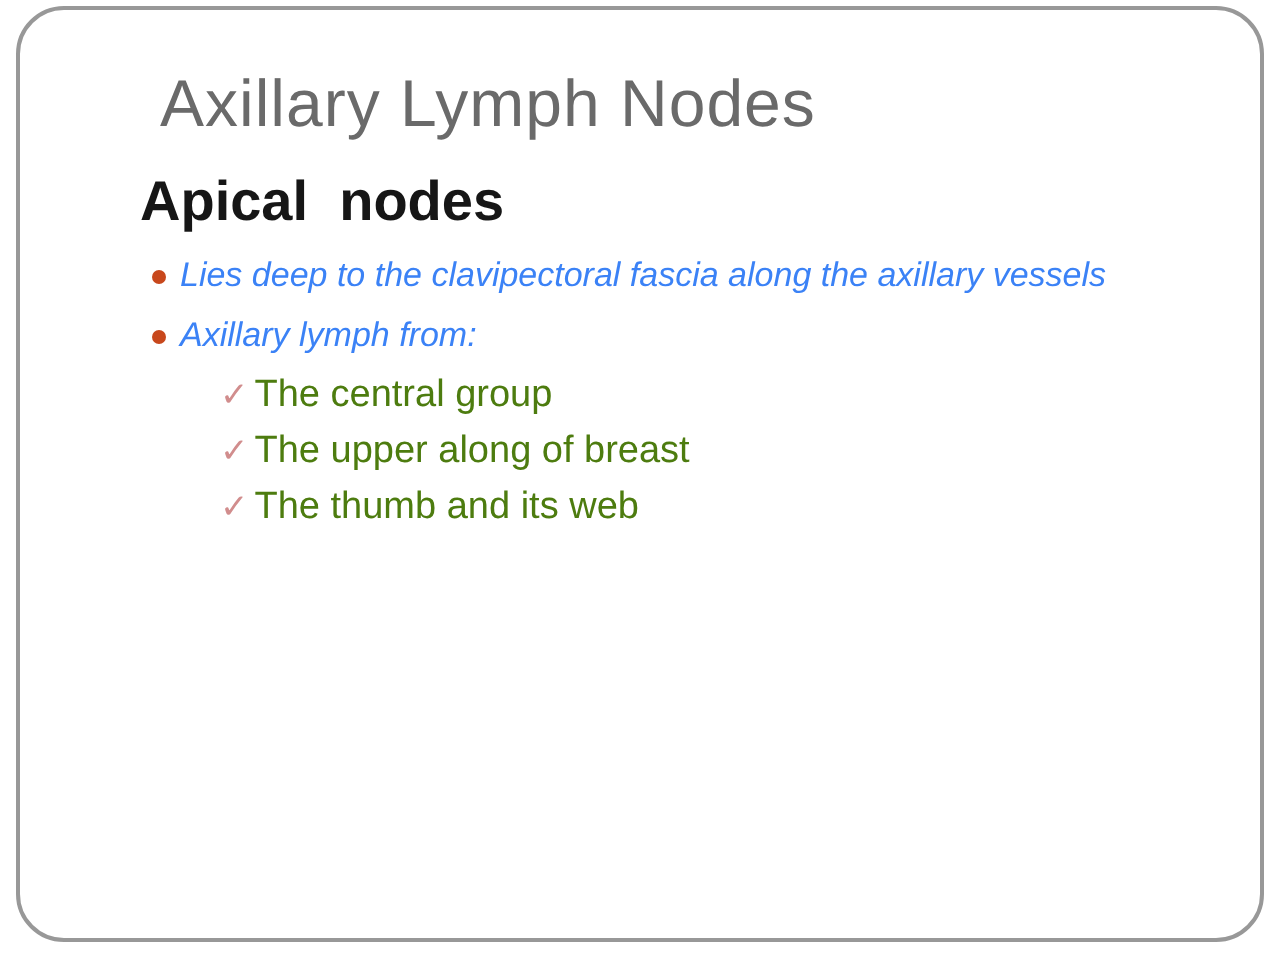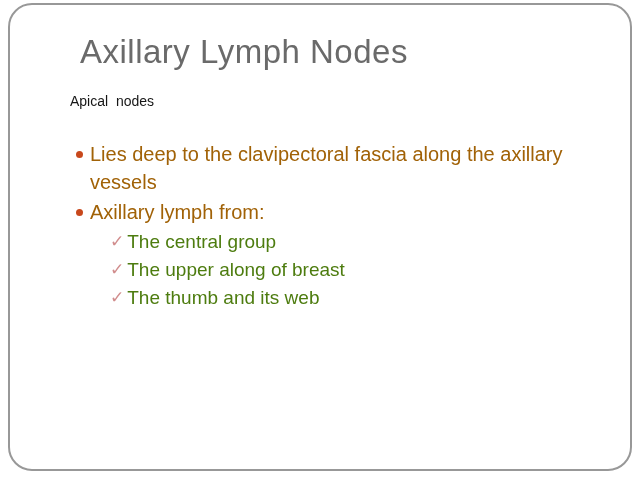--- a/index.html
+++ b/index.html
@@ -37,45 +37,46 @@
     letter-spacing: 0.5px;
     white-space: nowrap;
   }
   .content {
     position: absolute;
     left: 70px;
     top: 88px;
     width: 545px;
   }
   .heading {
-    font-size: 14px;
+    font-size: 28px;
     line-height: 26px;
-    font-weight: 400;
+    font-weight: 700;
     color: #161616;
     white-space: pre-wrap;
-    margin: 0 0 26px 0;
+    margin: 0 0 10px 0;
   }
   .bullet-row {
     display: flex;
     align-items: flex-start;
     margin: 0 0 2px 0;
   }
   .bullet-dot {
     flex: 0 0 auto;
     width: 7px;
     height: 7px;
     border-radius: 50%;
     background: #c8481c;
     margin: 11px 7px 0 6px;
   }
   .bullet-text {
-    font-size: 20px;
+    font-size: 17px;
     line-height: 28px;
-    color: #a16207;
+    color: #3b82f6;
     max-width: 512px;
+    font-style: italic;
   }
   .sub-list {
     margin: 0 0 0 40px;
   }
   .sub-row {
     display: flex;
     align-items: flex-start;
     height: 28px;
   }
   .check-icon {

